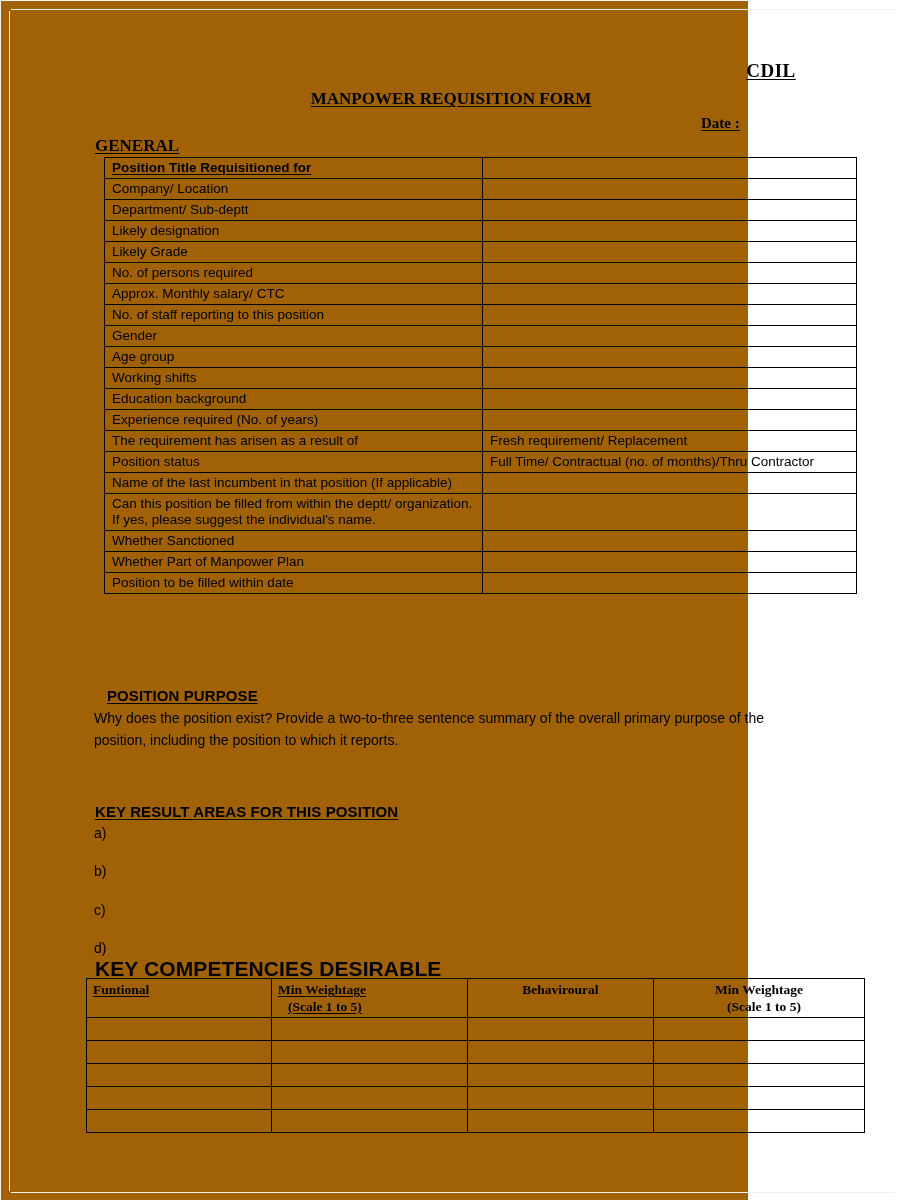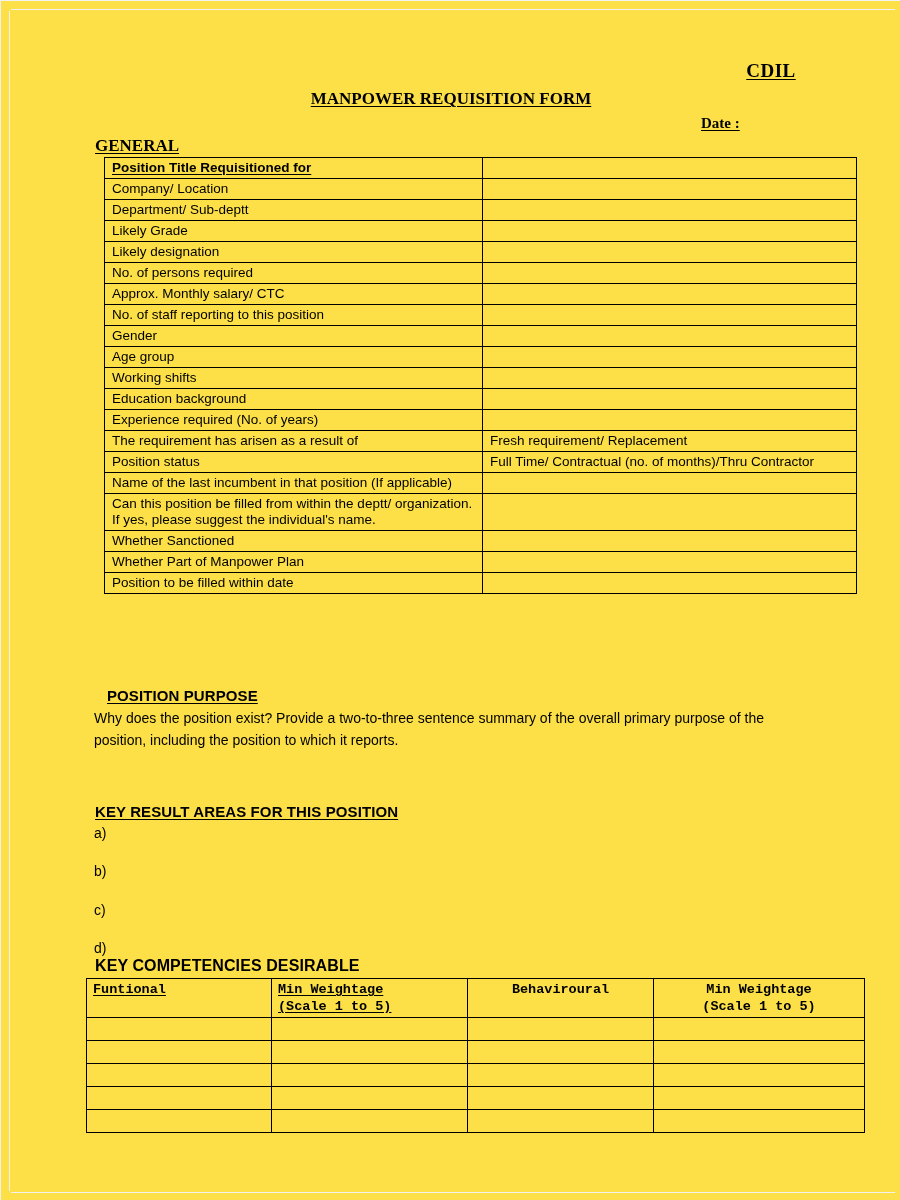--- a/index.html
+++ b/index.html
@@ -10,23 +10,23 @@
   body {
     width: 900px;
     height: 1200px;
     font-family: "Liberation Sans", sans-serif;
     color: #000000;
     overflow: hidden;
   }
 
   .page {
     position: relative;
-    width: 900px;
+    width: 748px;
     height: 1200px;
-    background: #fde047;
+    background: #a16207;
     box-sizing: border-box;
     border-left: 1px solid #f0f0f0;
     border-top: 1px solid #f2f2f2;
   }
 
   .sheet-edge-left {
     position: absolute;
     left: 8px;
     top: 10px;
     width: 1px;
@@ -184,58 +184,58 @@
   .kra-a { top: 824px; }
   .kra-b { top: 862px; }
   .kra-c { top: 901px; }
   .kra-d { top: 939px; }
 
   
   .h-comp {
     position: absolute;
     left: 94px;
     top: 956px;
-    font-size: 16px;
+    font-size: 21px;
     font-weight: bold;
     letter-spacing: 0.1px;
   }
 
   table.comp {
     position: absolute;
     left: 85px;
     top: 977px;
     width: 726px;
     border-collapse: collapse;
     table-layout: fixed;
   }
   table.comp th, table.comp td {
     border: 1.3px solid #000;
     font-size: 13.5px;
-    font-family: Liberation Mono, monospace;
+    font-family: Liberation Serif, serif;
     vertical-align: top;
     line-height: 17px;
   }
   table.comp th {
     height: 34px;
     padding: 2px 6px;
     font-weight: bold;
   }
   table.comp td {
     height: 18px;
     padding: 2px 6px;
   }
   th.c1 { width: 172px; text-align: left; }
   th.c2 { width: 183px; text-align: left; }
   th.c3 { width: 173px; text-align: center; }
   th.c4 { width: 198px; text-align: center; }
 
   .u { text-decoration: underline; text-underline-offset: 2px; }
   .nowrap { white-space: nowrap; }
   .hdr-l1 { display: block; }
-  .hdr-l2 { display: block; }
+  .hdr-l2 { display: block; margin-left: 10px; }
 </style>
 </head>
 <body>
 
 <div class="page">
   <div class="sheet-edge-left"></div>
   <div class="sheet-edge-top"></div>
   <div class="sheet-edge-bottom"></div>
 
   <div class="content">
@@ -254,25 +254,25 @@
 
         <tr>
           <td class="label">Company/ Location</td>
           <td class="value"></td>
         </tr>
         <tr>
           <td class="label">Department/ Sub-deptt</td>
           <td class="value"></td>
         </tr>
         <tr>
+          <td class="label">Likely designation</td>
+          <td class="value"></td>
+        </tr>
+        <tr>
           <td class="label">Likely Grade</td>
-          <td class="value"></td>
-        </tr>
-        <tr>
-          <td class="label">Likely designation</td>
           <td class="value"></td>
         </tr>
         <tr>
           <td class="label">No. of persons required</td>
           <td class="value"></td>
         </tr>
         <tr>
           <td class="label">Approx. Monthly salary/ CTC</td>
           <td class="value"></td>
         </tr>

